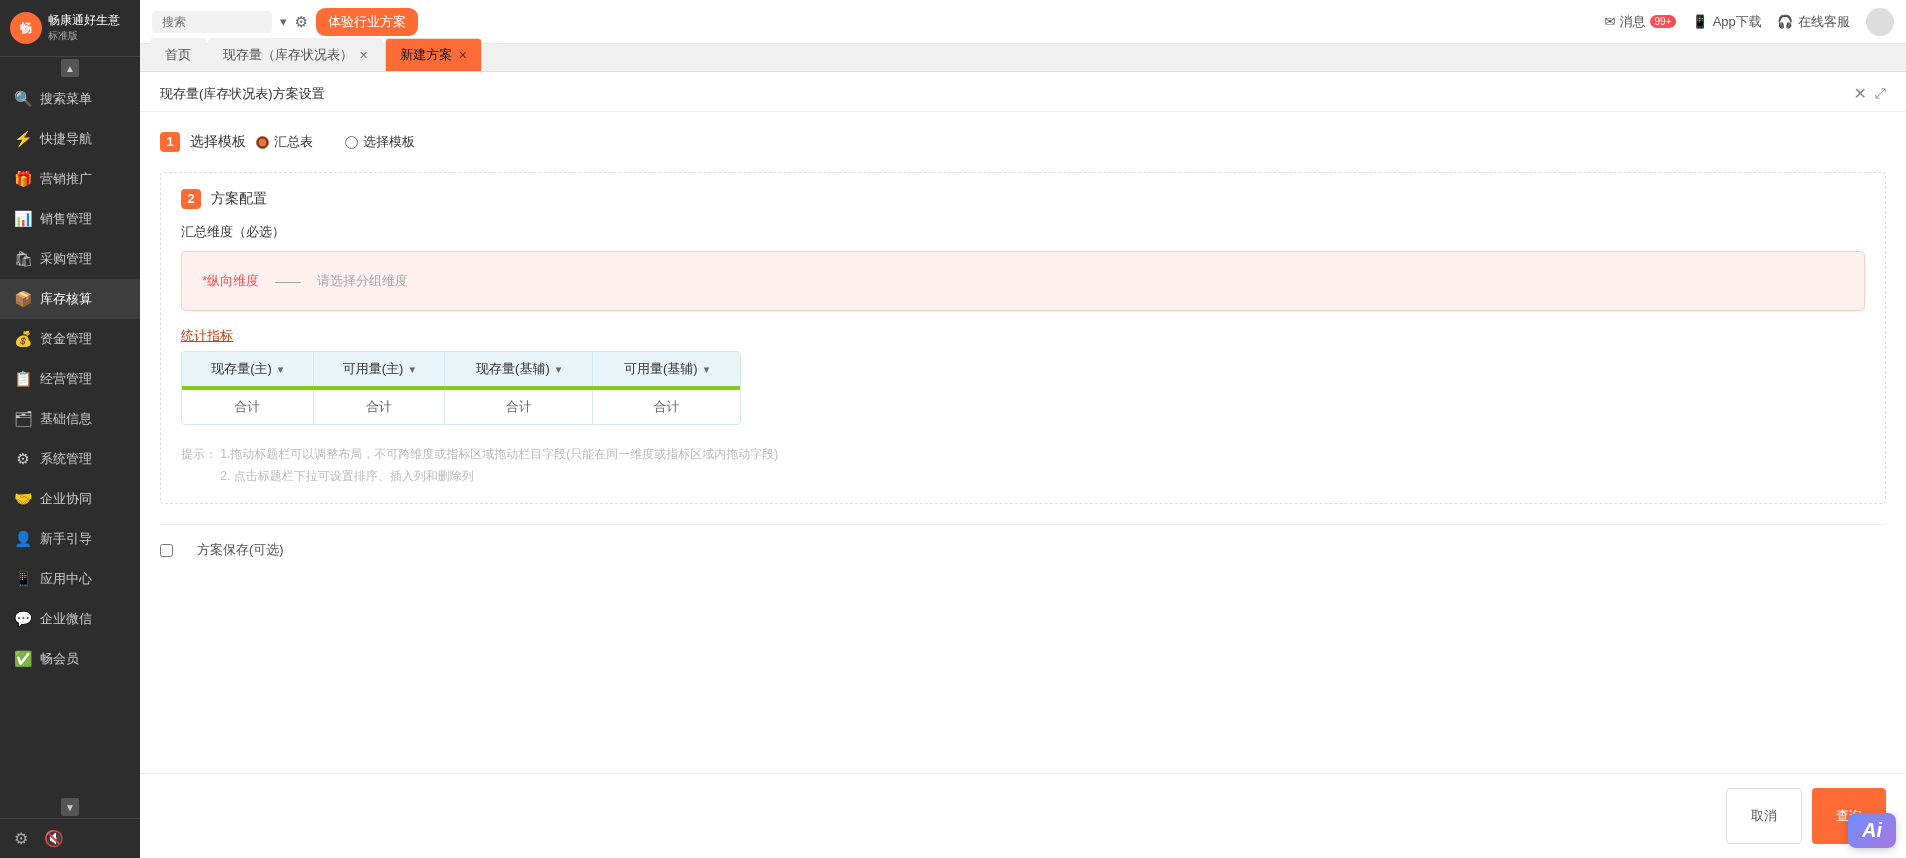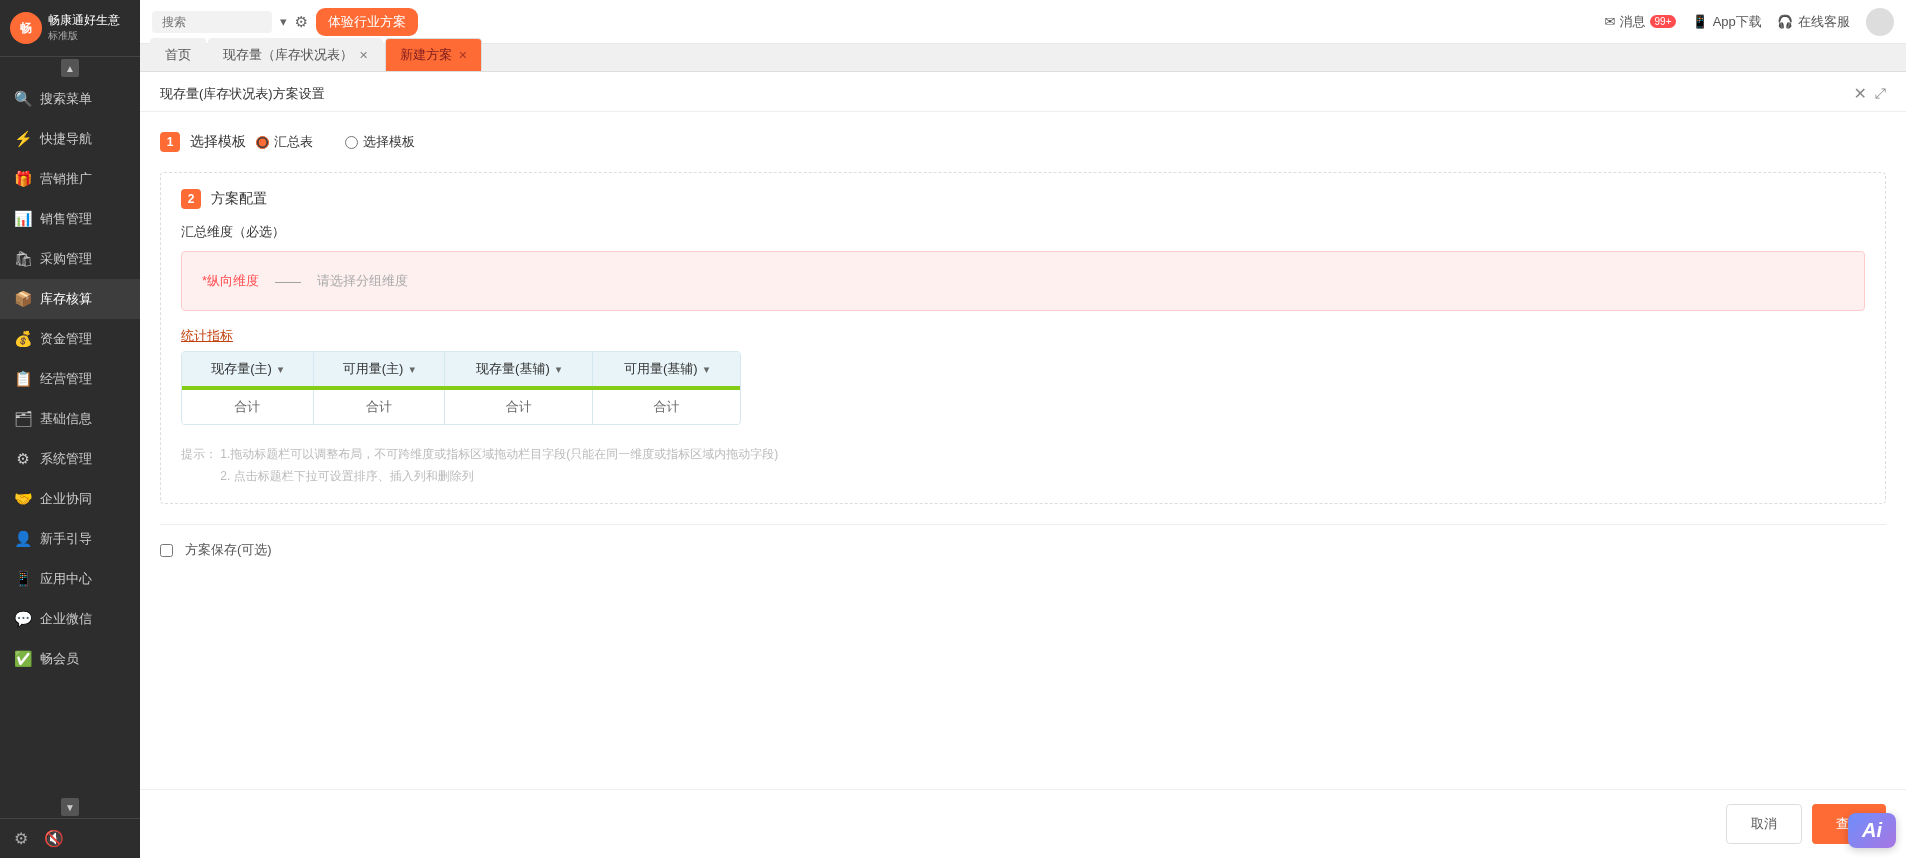--- a/index.html
+++ b/index.html
@@ -112,21 +112,21 @@
       border-bottom: none;
       margin-right: 2px;
     }
     .tab.active {
       background: #fff;
       color: #333;
       border-color: #ddd;
     }
     .tab.highlight {
       background: #ff6b35;
-      color: #7f1d1d;
+      color: #0f172a;
     }
     .tab-close { font-size: 11px; opacity: 0.7; }
 
     
     .content {
       flex: 1;
       background: #fff;
       overflow-y: auto;
       padding: 0;
       display: flex;
@@ -246,37 +246,37 @@
     .indicator-table td:last-child { border-right: none; }
     .th-with-arrow { display: flex; align-items: center; justify-content: center; gap: 6px; }
     .th-arrow { color: #666; font-size: 11px; }
 
     
     .tips-section { margin-top: 16px; }
     .tip-line { color: #bbb; font-size: 12px; line-height: 1.8; }
 
     
     .save-option {
-      display: flex; align-items: center; gap: 12px;
+      display: flex; align-items: center; gap: 24px;
       font-size: 13px; color: #555;
       margin-top: 20px;
       padding-top: 16px;
       border-top: 1px solid #eee;
     }
 
     
     .bottom-actions {
       padding: 14px 20px;
       display: flex; justify-content: flex-end; gap: 10px;
       border-top: 1px solid #eee;
       background: #fff;
       flex-shrink: 0;
     }
     .btn-cancel {
-      padding: 10px 24px;
+      padding: 18px 24px;
       border: 1px solid #ddd;
       background: #fff;
       border-radius: 4px;
       cursor: pointer;
       font-size: 13px;
       color: #555;
     }
     .btn-query {
       padding: 7px 24px;
       border: none;

